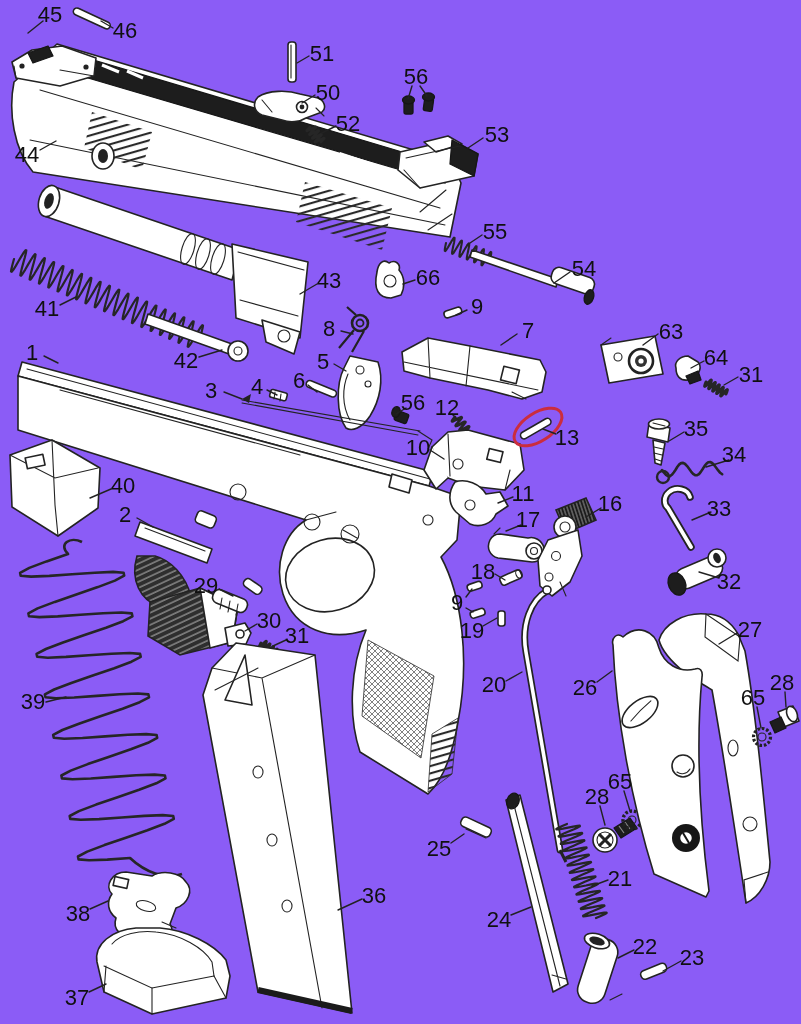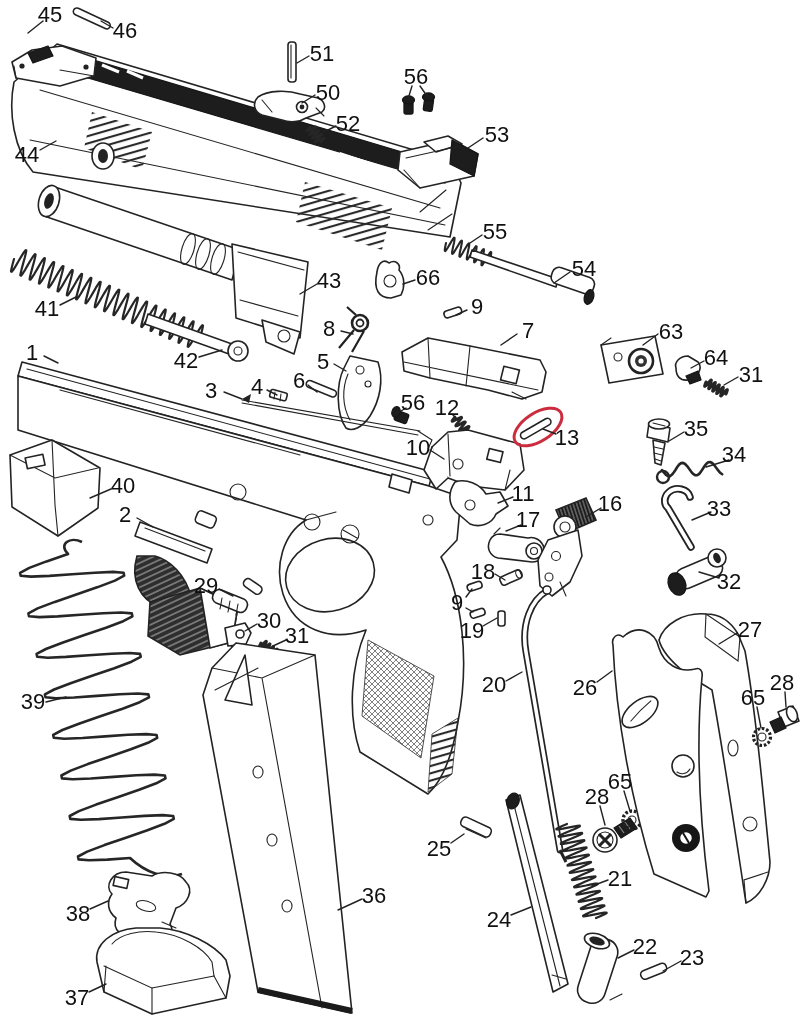--- a/index.html
+++ b/index.html
@@ -1,16 +1,16 @@
 <!DOCTYPE html>
 <html><head>
 <meta charset="utf-8">
 <style>
   html,body{margin:0;padding:0;background:#e8e8e8;}
-  .stage{width:801px;height:1024px;background:#ffffff;position:relative;margin:0 auto;
+  .stage{width:801px;height:1024px;background:#8b5cf6;position:relative;margin:0 auto;
          font-family:"Liberation Sans",sans-serif;overflow:hidden;}
   svg{display:block}
   .art{stroke:#232323;stroke-width:1.6;fill:#ffffff;stroke-linejoin:round;stroke-linecap:round;}
   .art-thin{stroke:#232323;stroke-width:1.1;fill:none;stroke-linecap:round;}
   .art-dark{stroke:#161616;stroke-width:1.3;fill:#1d1d1d;stroke-linejoin:round;}
   .coil{fill:none;stroke:#262626;stroke-linejoin:round;stroke-linecap:round;}
   .leader{stroke:#222;stroke-width:1.4;fill:none;stroke-linecap:round;}
   .part-label{font-family:"Liberation Sans",sans-serif;font-size:22px;fill:#101010;
               text-anchor:middle;dominant-baseline:central;}
 </style>

